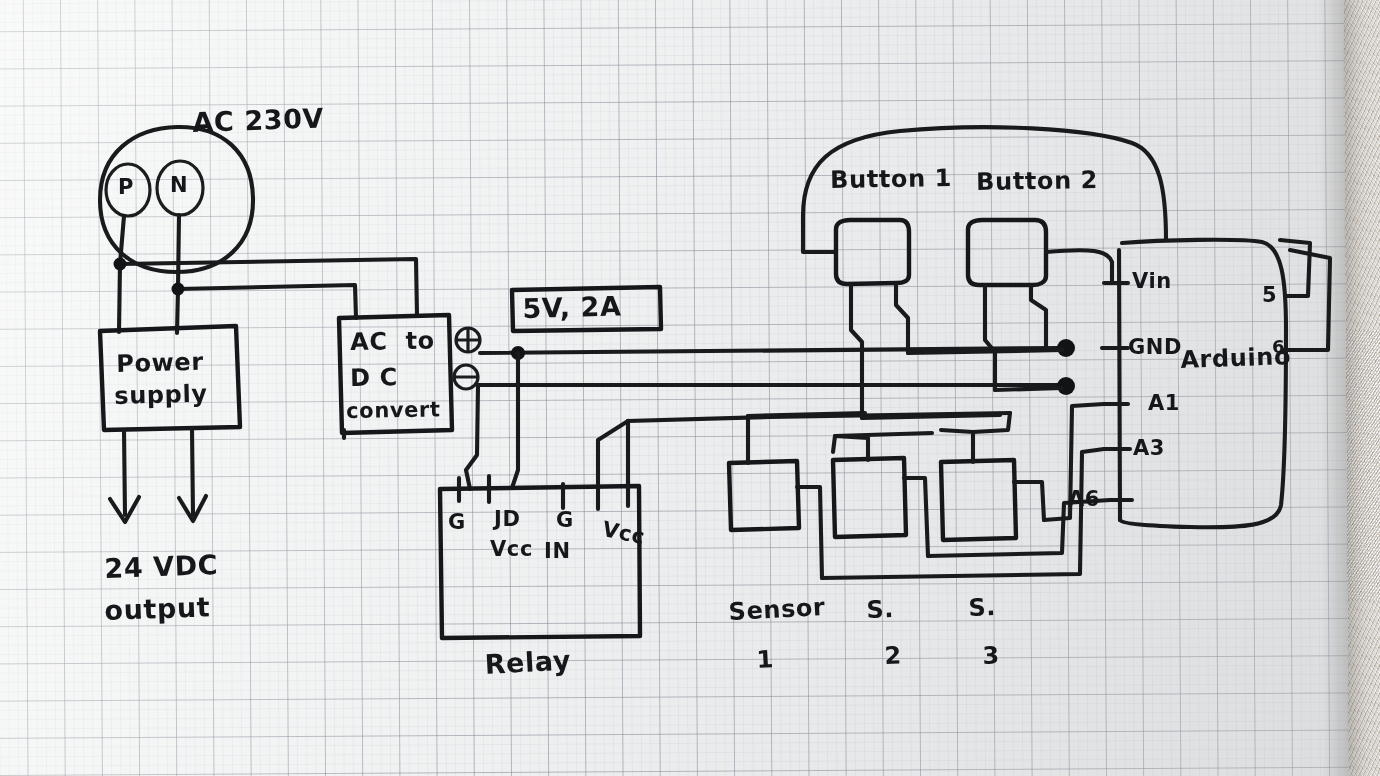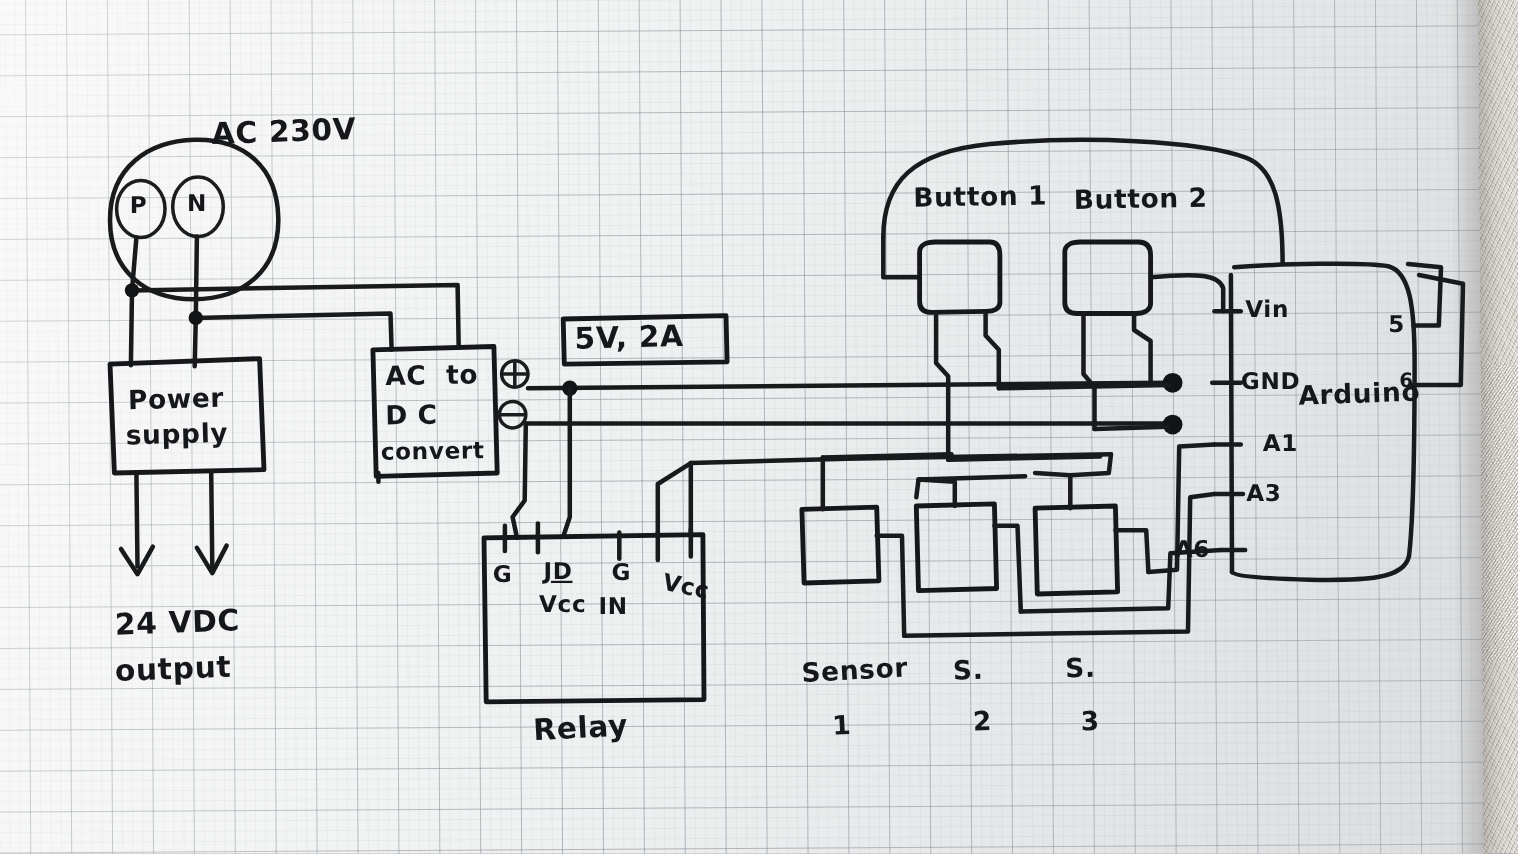--- a/index.html
+++ b/index.html
@@ -264,21 +264,21 @@
   <div class="hand sz-xl" style="left:104px;top:554px;transform:rotate(-2deg);">24 VDC</div>
   <div class="hand sz-xl" style="left:104px;top:596px;transform:rotate(-2deg);">output</div>
 
   <div class="hand sz-lg" style="left:350px;top:330px;transform:rotate(-1deg);">AC  to</div>
   <div class="hand sz-lg" style="left:350px;top:366px;transform:rotate(-1deg);">D C</div>
   <div class="hand sz-md" style="left:346px;top:400px;transform:rotate(-1deg);">convert</div>
 
   <div class="hand sz-xl" style="left:522px;top:294px;transform:rotate(-1.5deg);">5V, 2A</div>
 
   <div class="hand sz-md" style="left:448px;top:511px;">G</div>
-  <div class="hand sz-md" style="left:494px;top:508px;text-decoration:underline;">JD</div>
+  <div class="hand sz-md" style="left:494px;top:508px;">JD</div>
   <div class="hand sz-md" style="left:490px;top:538px;">Vcc</div>
   <div class="hand sz-md" style="left:556px;top:509px;">G</div>
   <div class="hand sz-md" style="left:544px;top:540px;">IN</div>
   <div class="hand sz-md" style="left:605px;top:518px;transform:rotate(12deg);">Vcc</div>
 
   <div class="hand sz-xl" style="left:484px;top:650px;transform:rotate(-3deg);">Relay</div>
 
   <div class="hand sz-lg" style="left:830px;top:168px;transform:rotate(-1deg);">Button 1</div>
   <div class="hand sz-lg" style="left:976px;top:170px;transform:rotate(-1deg);">Button 2</div>
 

